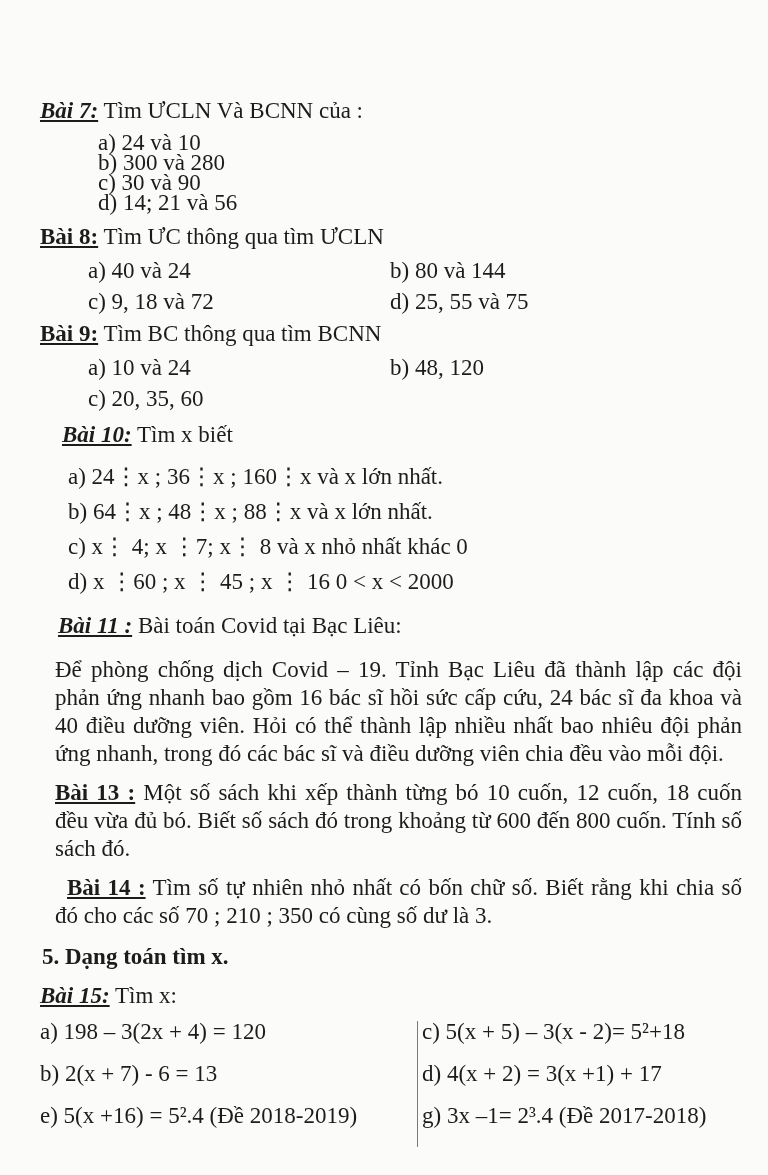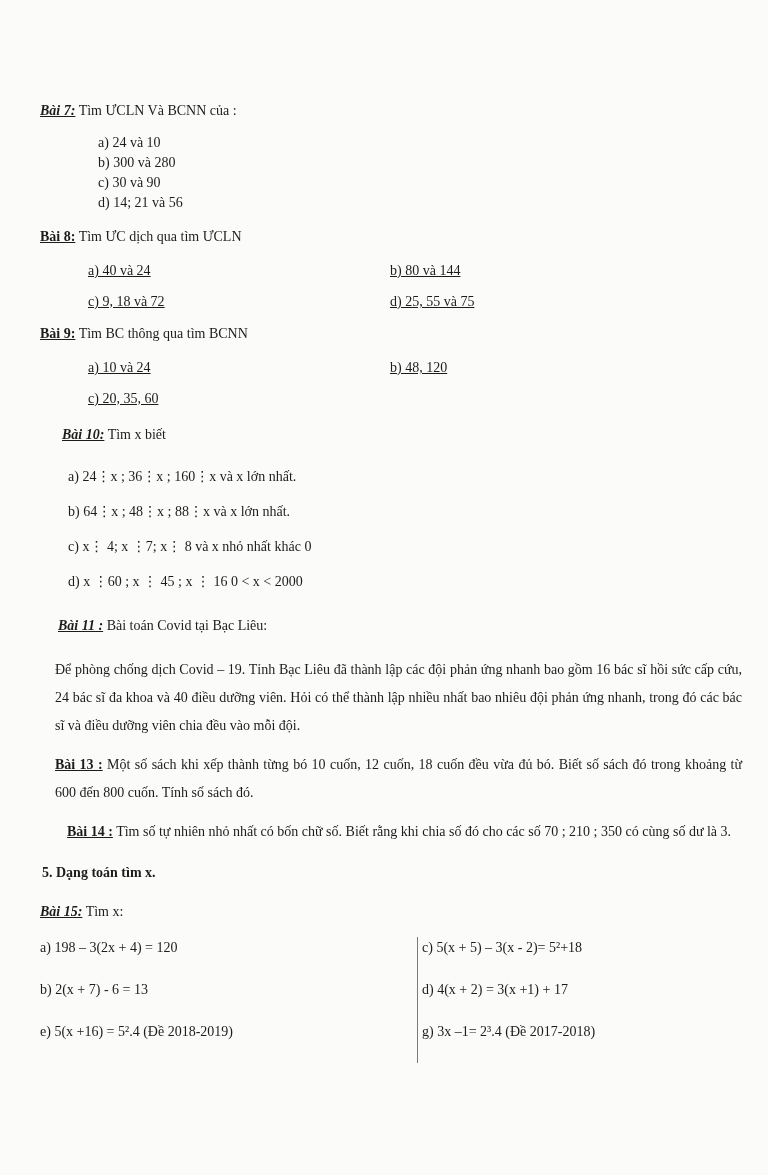--- a/index.html
+++ b/index.html
@@ -1,34 +1,34 @@
 <!DOCTYPE html>
 <html><head>
 <meta charset="utf-8">
 <style>
   html,body{margin:0;padding:0;}
   .page{
     width:768px;height:1175px;
     background:#fbfbfa;
     font-family:"Liberation Serif","DejaVu Serif",serif;
-    color:#1c1c1c;font-size:14px;
+    color:#1c1c1c;font-size:23px;
     position:relative;overflow:hidden;
     box-sizing:border-box;
     padding:100px 26px 0 40px;
   }
   .ex-head{line-height:22px;white-space:nowrap;}
   .lbl{font-weight:700;text-decoration:underline;}
   .bi{font-style:italic;}
   
   .opts-row{display:flex;margin-left:58px;margin-top:11px;line-height:20px;flex-direction:column;}
   .opts-row .o1{width:152px;}
   .opts-row .o2{width:205px;}
   .opts-row .o3{width:150px;}
   
-  .opt-grid{display:grid;grid-template-columns:302px 1fr;margin-left:48px;margin-top:7px;line-height:31px;text-decoration:underline;}
+  .opt-grid{display:grid;grid-template-columns:302px 1fr;margin-left:48px;margin-top:7px;line-height:31px;}
   
   .x-list{margin-left:28px;margin-top:13px;line-height:35px;}
   
   .para{margin:0;margin-left:15px;text-align:justify;line-height:28px;}
   .p11{margin-top:19px;}
   .pt{margin-top:11px;}
   .indent{text-indent:12px;}
   .sec-head{font-weight:700;margin-top:15px;margin-left:2px;line-height:24px;}
   .h15{margin-top:15px;line-height:24px;}
   
@@ -47,21 +47,21 @@
     <span class="lbl bi">Bài 7:</span><span> Tìm ƯCLN Và BCNN của :</span>
   </div>
   <div class="opts-row">
     <span class="o1">a) 24 và 10</span>
     <span class="o2">b) 300 và 280</span>
     <span class="o3">c) 30 và 90</span>
     <span class="o4">d) 14; 21 và 56</span>
   </div>
 
   <div class="ex-head" style="margin-top:13px;">
-    <span class="lbl">Bài 8:</span><span> Tìm ƯC dịch qua tìm ƯCLN</span>
+    <span class="lbl">Bài 8:</span><span> Tìm ƯC thông qua tìm ƯCLN</span>
   </div>
   <div class="opt-grid">
     <span>a)  40 và 24</span>
     <span>b) 80 và 144</span>
     <span>c) 9, 18 và 72</span>
     <span>d) 25, 55 và 75</span>
   </div>
 
   <div class="ex-head" style="margin-top:6px;">
     <span class="lbl">Bài 9:</span><span> Tìm BC thông qua tìm BCNN</span>

